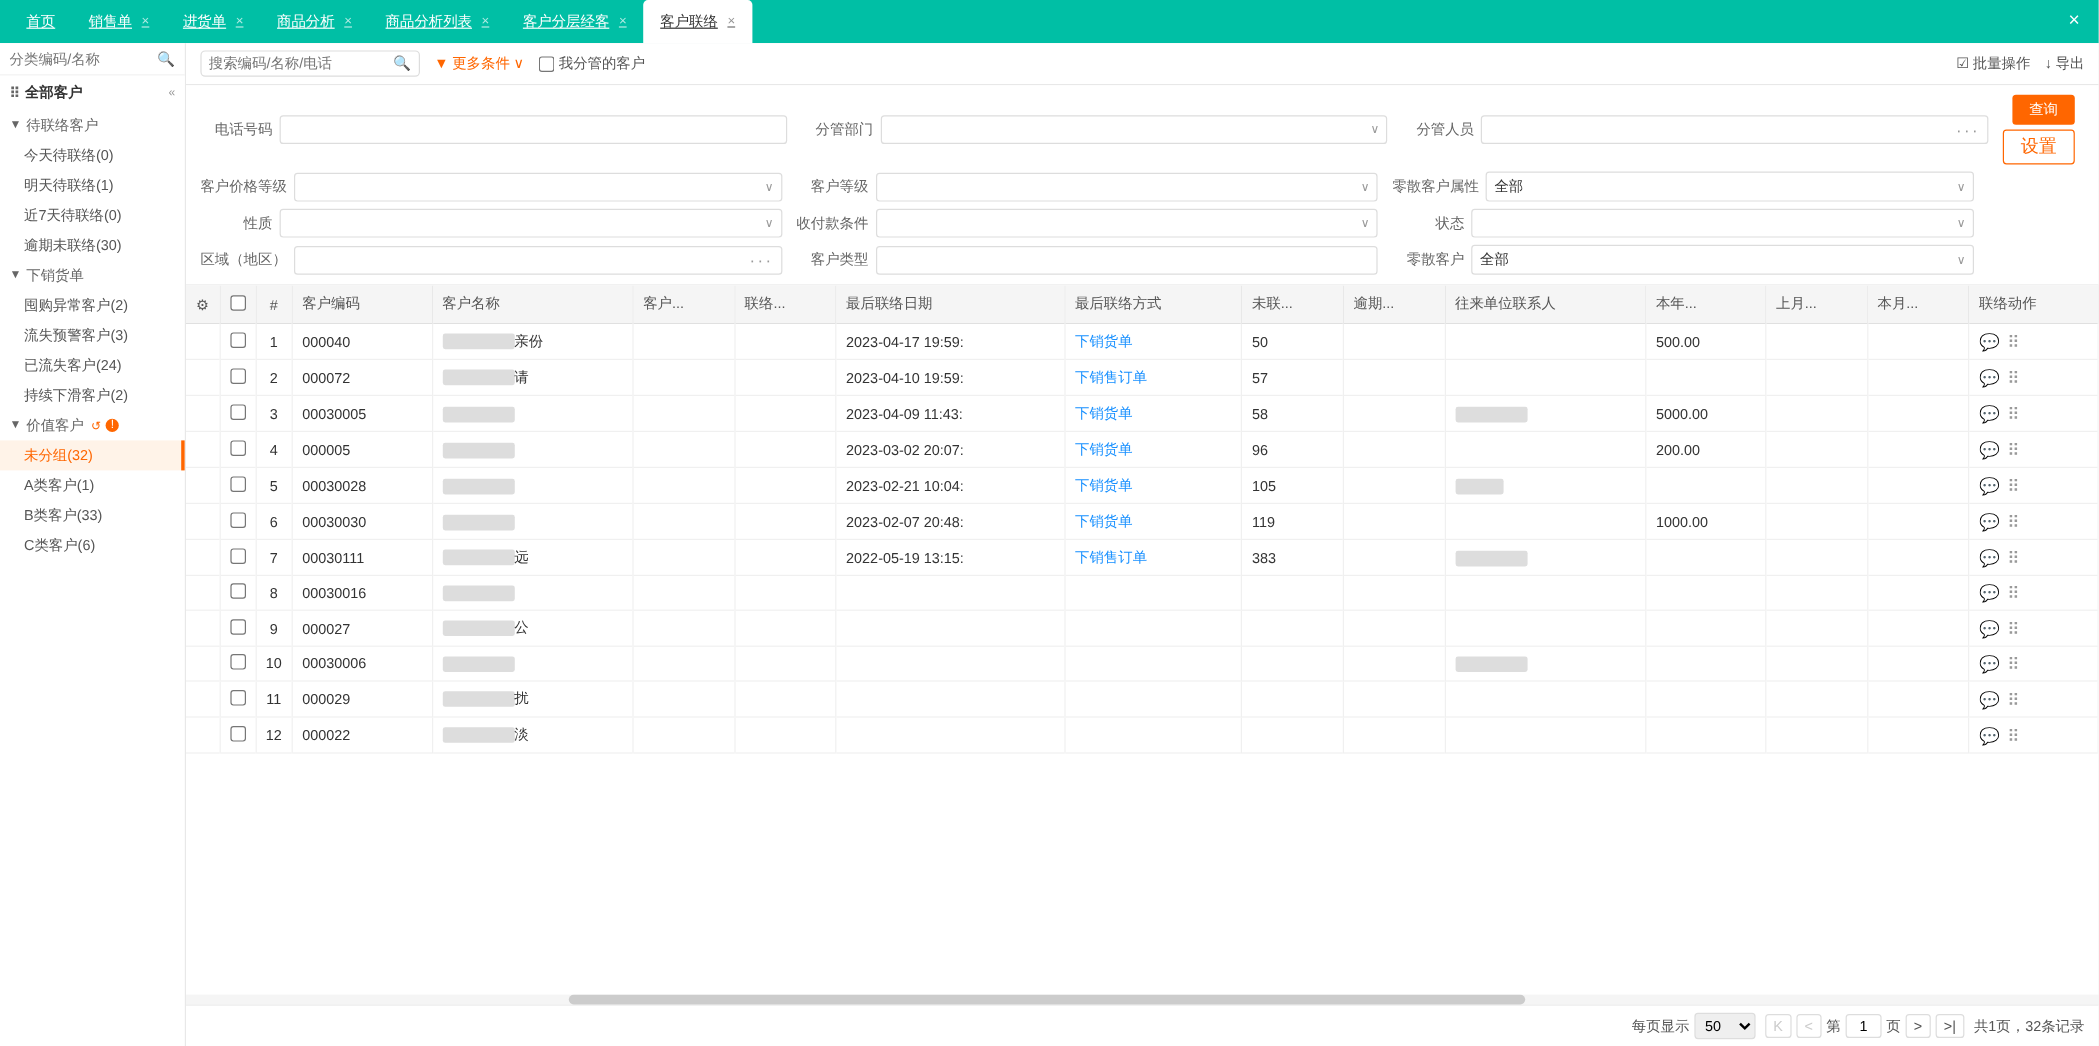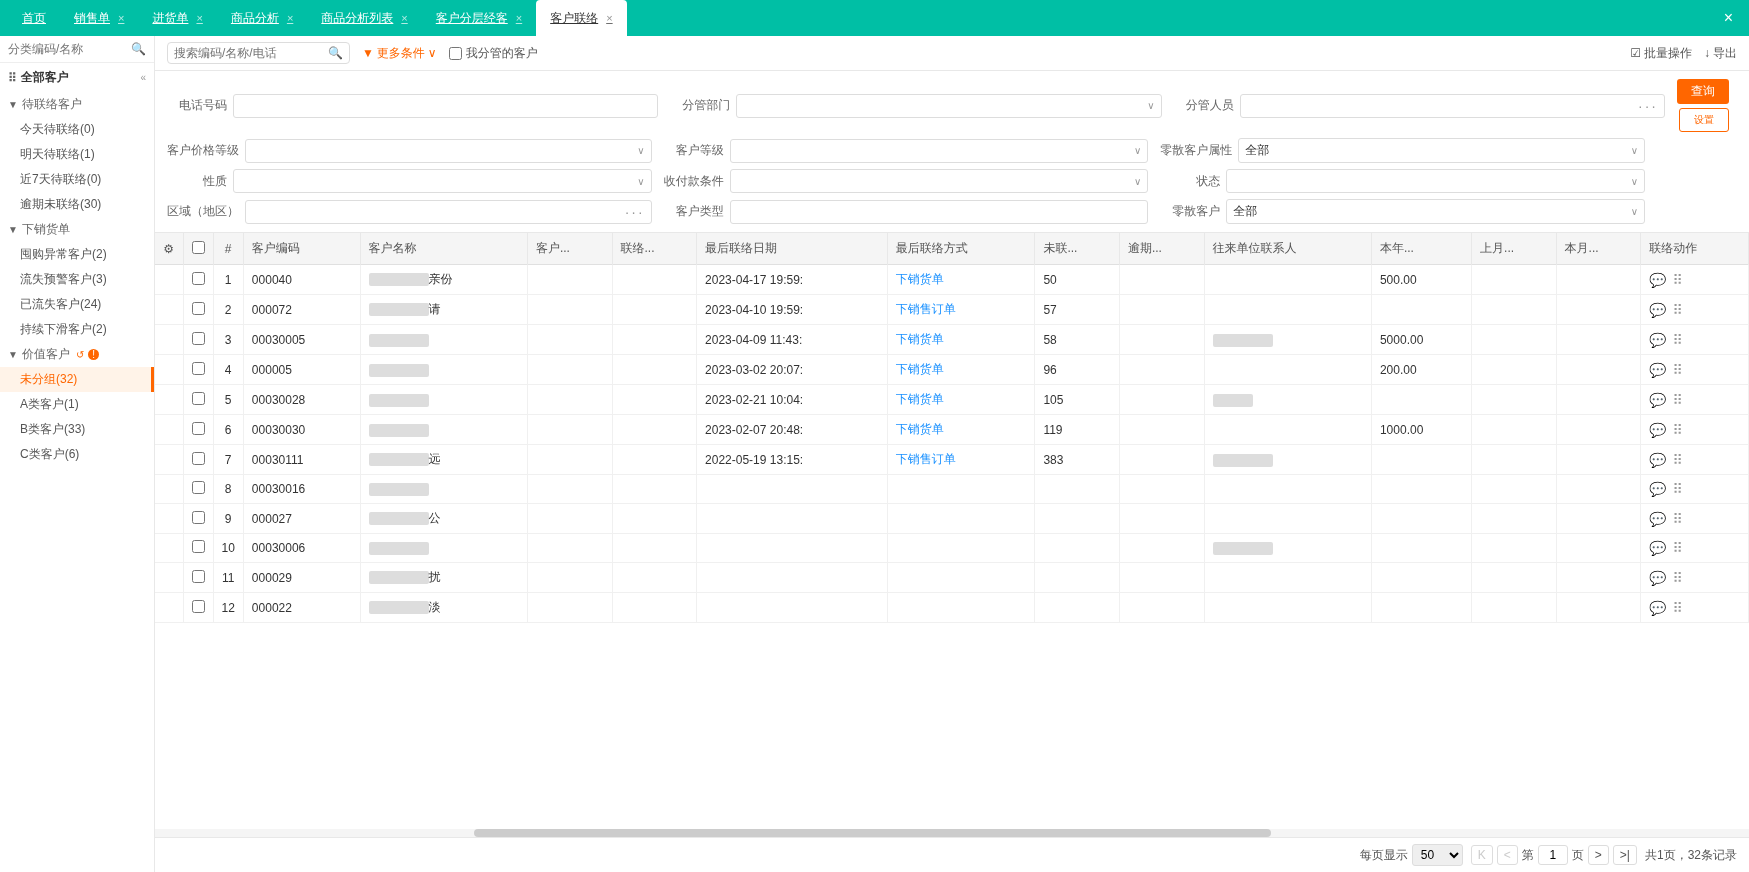--- a/index.html
+++ b/index.html
@@ -228,21 +228,21 @@
       cursor: pointer;
       font-size: 12px;
     }
     .btn-reset {
       background: #fff;
       color: #f60;
       border: 1px solid #f60;
       border-radius: 3px;
       padding: 4px 14px;
       cursor: pointer;
-      font-size: 10px;
+      font-size: 15px;
     }
 
     
     .table-container {
       flex: 1;
       overflow: auto;
       background: #fff;
     }
     table {
       width: 100%;

